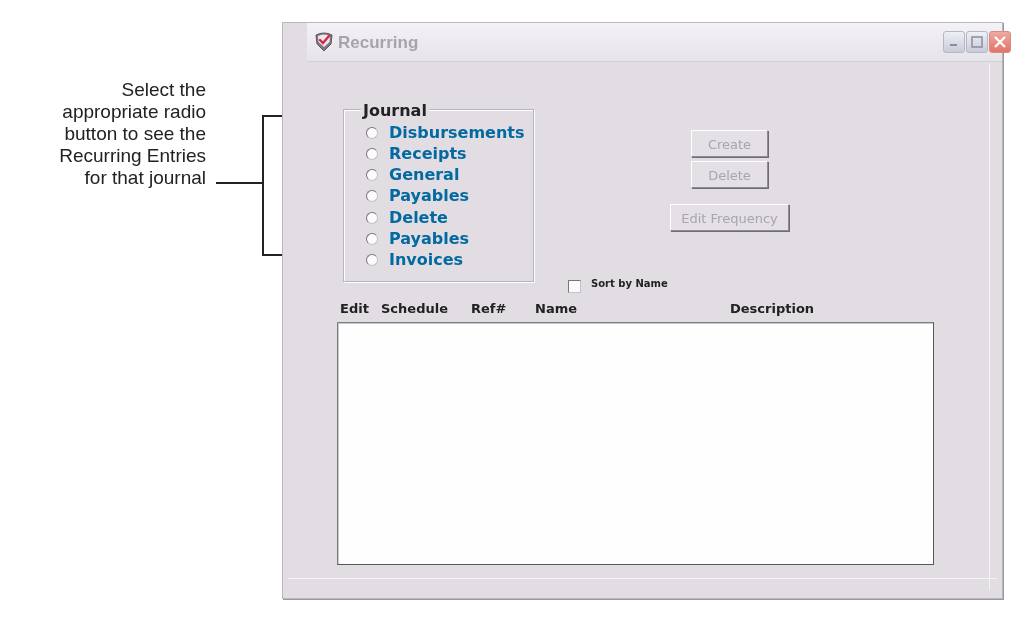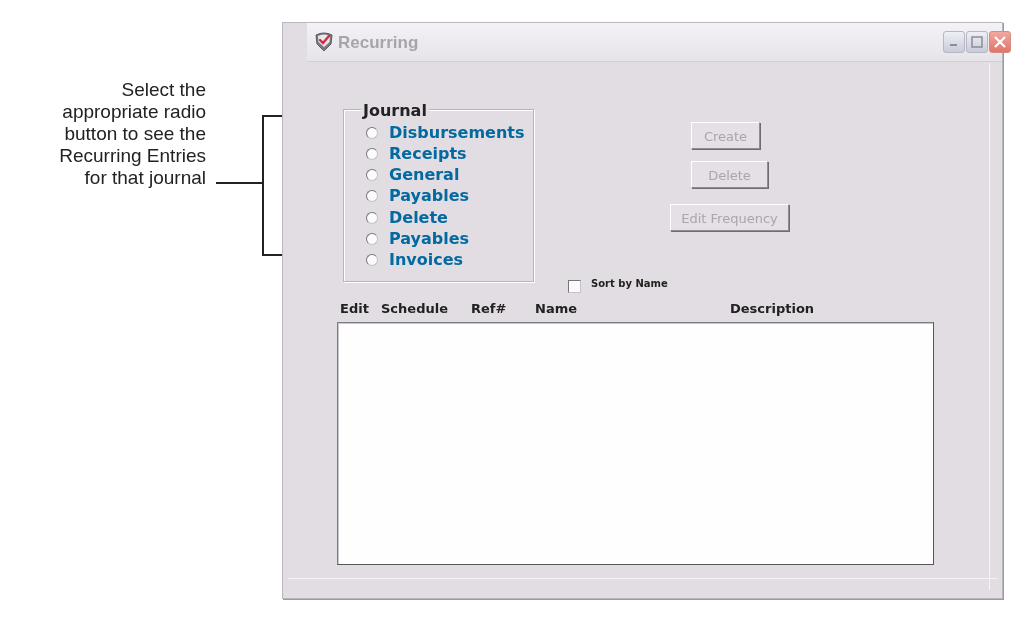--- a/index.html
+++ b/index.html
@@ -112,21 +112,21 @@
     <div class="radio-row" style="top:118px;">
       <span class="radio"></span>
       <span class="radio-label">Payables</span>
     </div>
     <div class="radio-row" style="top:139px;">
       <span class="radio"></span>
       <span class="radio-label">Invoices</span>
     </div>
   </div>
 
-  <div class="btn" style="left:408px; top:99px; width:69px;">Create</div>
+  <div class="btn" style="left:408px; top:107px; width:77px;">Create</div>
   <div class="btn" style="left:408px; top:138px; width:77px;">Delete</div>
   <div class="btn" style="left:387px; top:181px; width:119px;">Edit Frequency</div>
 
   <span class="checkbox"></span>
   <span class="check-label">Sort by Name</span>
 
   <span class="col-header" style="left:57px;">Edit</span>
   <span class="col-header" style="left:98px;">Schedule</span>
   <span class="col-header" style="left:188px;">Ref#</span>
   <span class="col-header" style="left:252px;">Name</span>

